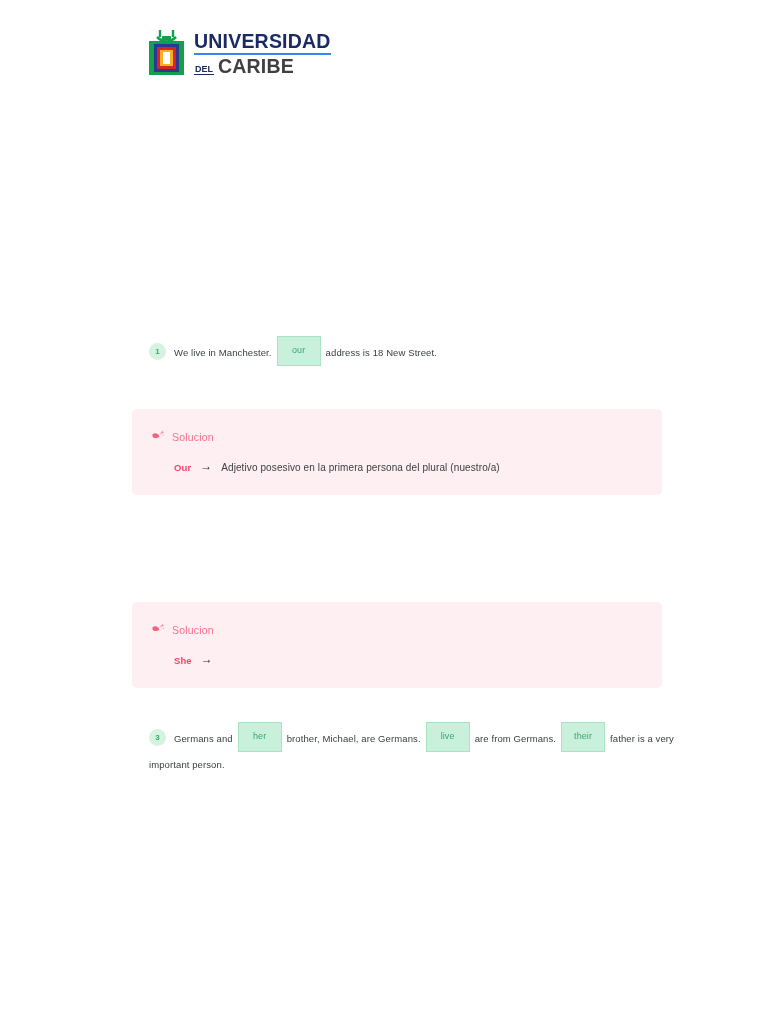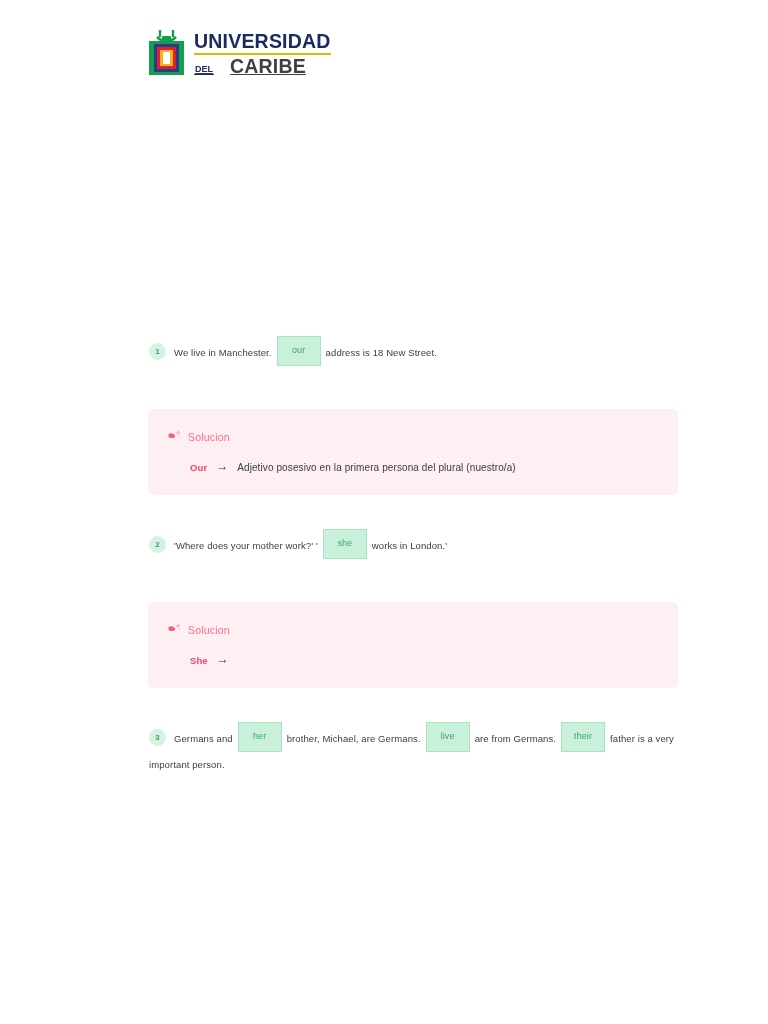--- a/index.html
+++ b/index.html
@@ -39,29 +39,28 @@
   .logo-text {
     display: flex;
     flex-direction: column;
     line-height: 1;
   }
   .logo-line1 {
     font-size: 19.5px;
     font-weight: bold;
     letter-spacing: 0.2px;
     color: #1b2a63;
-    border-bottom: 2px solid #eab308;
+    border-bottom: 2px solid #3b82f6;
     padding-bottom: 1px;
   }
   .logo-line2 {
     display: flex;
     align-items: flex-end;
-    gap: 16px;
+    gap: 4px;
     margin-top: 2px;
-    text-decoration: underline;
   }
   .logo-del {
     font-size: 9px;
     font-weight: bold;
     color: #1b2a63;
     border-bottom: 1.5px solid #1b2a63;
     line-height: 1.15;
     padding: 0 1px;
     margin-bottom: 1px;
   }
@@ -112,21 +111,21 @@
     text-align: center;
     vertical-align: middle;
     margin: 0 5px;
     position: relative;
     top: -1px;
   }
 
   
   .solution-panel {
     position: absolute;
-    left: 148px;
+    left: 132px;
     width: 530px;
     background: #fdeff2;
     border-radius: 5px;
   }
   .sol-head {
     display: flex;
     align-items: center;
     gap: 6px;
     padding: 21px 0 0 19px;
   }
@@ -217,23 +216,20 @@
       </span>
       <span class="sol-title">Solucion</span>
     </div>
     <div class="sol-body">
       <span class="sol-word">Our</span>
       <span class="sol-arrow">→</span>
       <span class="sol-desc">Adjetivo posesivo en la primera persona del plural (nuestro/a)</span>
     </div>
   </div>
 
-  <div class="q-row" style="top:530px;">
-    <span class="q-badge">2</span><span class="q-text">'Where does your mother work?' '</span><span class="answer-box">she</span><span class="q-text">works in London.'</span>
-  </div>
 
   <div class="solution-panel" style="top:602px;">
     <div class="sol-head">
       <span class="sparkle-icon">
         <svg width="15" height="14" viewBox="0 0 15 14" xmlns="http://www.w3.org/2000/svg">
           <path d="M1.5 4.2 C4.2 2.2 7.6 3.4 8.4 6.6 C6.2 8.8 2.6 8.4 1.5 6.4 Z" fill="#f4627f"></path>
           <circle cx="9.9" cy="3.6" r="1.15" fill="#fbc4d0"></circle>
           <circle cx="12.4" cy="5.4" r="0.8" fill="#fbc4d0"></circle>
           <path d="M11.4 0.4 L11.9 1.8 L13.3 2.3 L11.9 2.8 L11.4 4.2 L10.9 2.8 L9.5 2.3 L10.9 1.8 Z" fill="#f88ca3"></path>
         </svg>

